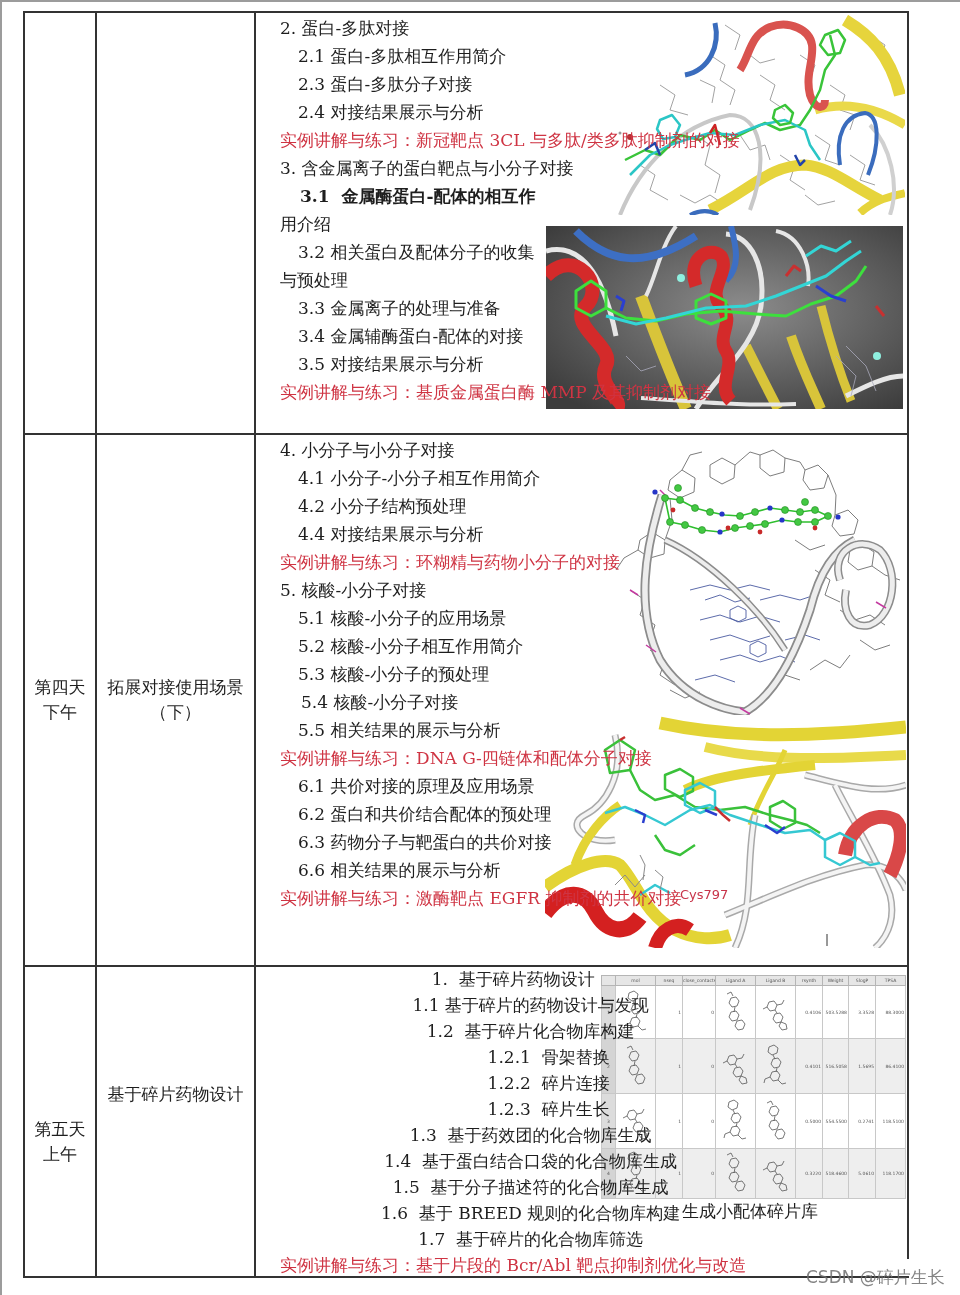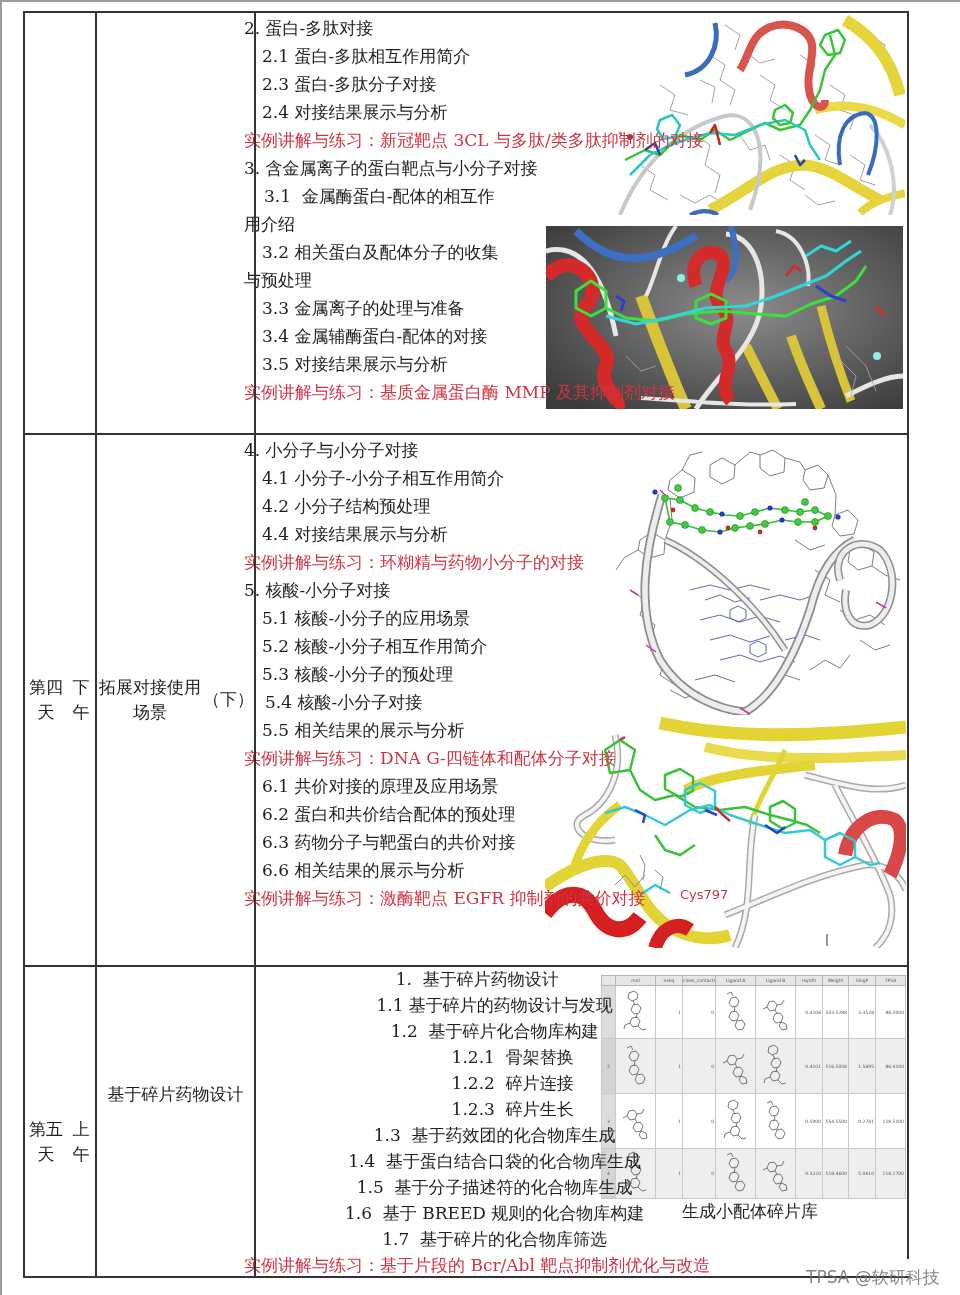--- a/index.html
+++ b/index.html
@@ -8,31 +8,31 @@
     background:#ffffff; color:#1e1e1e;
     font-family:"DejaVu Serif", "Liberation Serif", serif;
   }
   .frame-top { position:absolute; left:0; top:0; width:960px; height:2px; background:#9c9c9c; }
   .frame-left { position:absolute; left:0; top:0; width:2px; height:1295px; background:#9c9c9c; }
 
   .hline { position:absolute; left:23px; width:886px; height:1.5px; background:#333; z-index:3; }
   .vline { position:absolute; width:1.5px; background:#333; top:11px; z-index:3; }
 
   .cell-text {
-    position:absolute; display:flex; flex-direction:row;
+    position:absolute; display:flex; flex-direction:column;
     align-items:center; justify-content:center; text-align:center;
     font-size:17px; line-height:25px; z-index:2;
   }
 
-  .block { position:absolute; left:244px; z-index:2; }
+  .block { position:absolute; left:280px; z-index:2; }
   .line { font-size:17px; white-space:pre; height:28px; line-height:28px; }
   .block.r2 .line { height:26px; line-height:26px;text-align:center; }
   .ex { color:#cf3443; }
   .i1 { padding-left:18px; }
-  .i1b { padding-left:20px; }
+  .i1b { padding-left:20px;font-weight:bold; }
   .i1c { padding-left:21px; }
   .j1 { padding-left:35px; }
   .j2 { padding-left:71px; }
 
   .fig { position:absolute; z-index:1; overflow:hidden;text-decoration:underline; }
   .fig svg { display:block; }
 
   .frag {
     position:absolute; left:601px; top:975px; width:304px; height:223px;
     border-collapse:collapse; z-index:1; table-layout:fixed;
@@ -552,13 +552,13 @@
         </td>
       <td>0.3220</td>
       <td>518.4600</td>
       <td>5.0610</td>
       <td>118.1700</td>
     </tr>
   </tbody>
 </table>
 <div class="caption">生成小配体碎片库</div>
 
-<div class="watermark">TPSA @软研科技</div>
+<div class="watermark">CSDN @碎片生长</div>
 
 </body></html>

